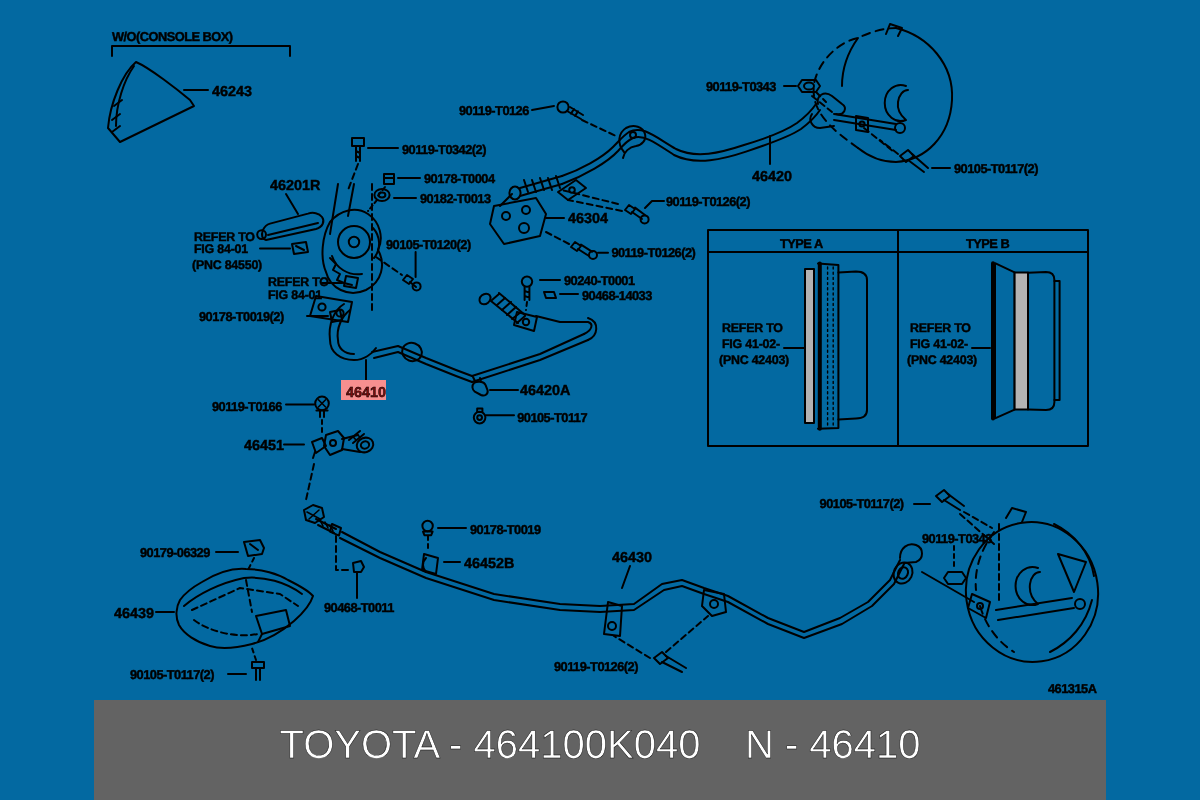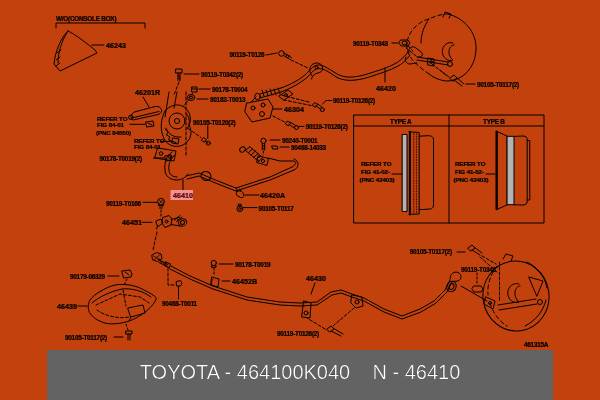--- a/index.html
+++ b/index.html
@@ -1,16 +1,16 @@
 <!DOCTYPE html>
 <html><head>
 <meta charset="utf-8">
 <style>
   html,body{margin:0;padding:0;background:#fff;}
-  .wrap{width:600px;height:400px;position:relative;overflow:hidden;background:#c2410c;}
+  .wrap{width:600px;height:400px;position:relative;overflow:hidden;background:#0369a1;}
   svg{position:absolute;left:0;top:0;}
   text{font-family:"Liberation Sans",sans-serif;font-weight:bold;fill:#000;stroke:#000;stroke-width:0.22px;}
   .lbl{font-size:6.4px;letter-spacing:-0.25px;}
   .pn{font-size:7.2px;}
   .ref{font-size:6.2px;letter-spacing:-0.1px;}
 </style>
 </head>
 <body>
 <div class="wrap">
 <svg width="600" height="400" viewBox="0 0 600 400">

